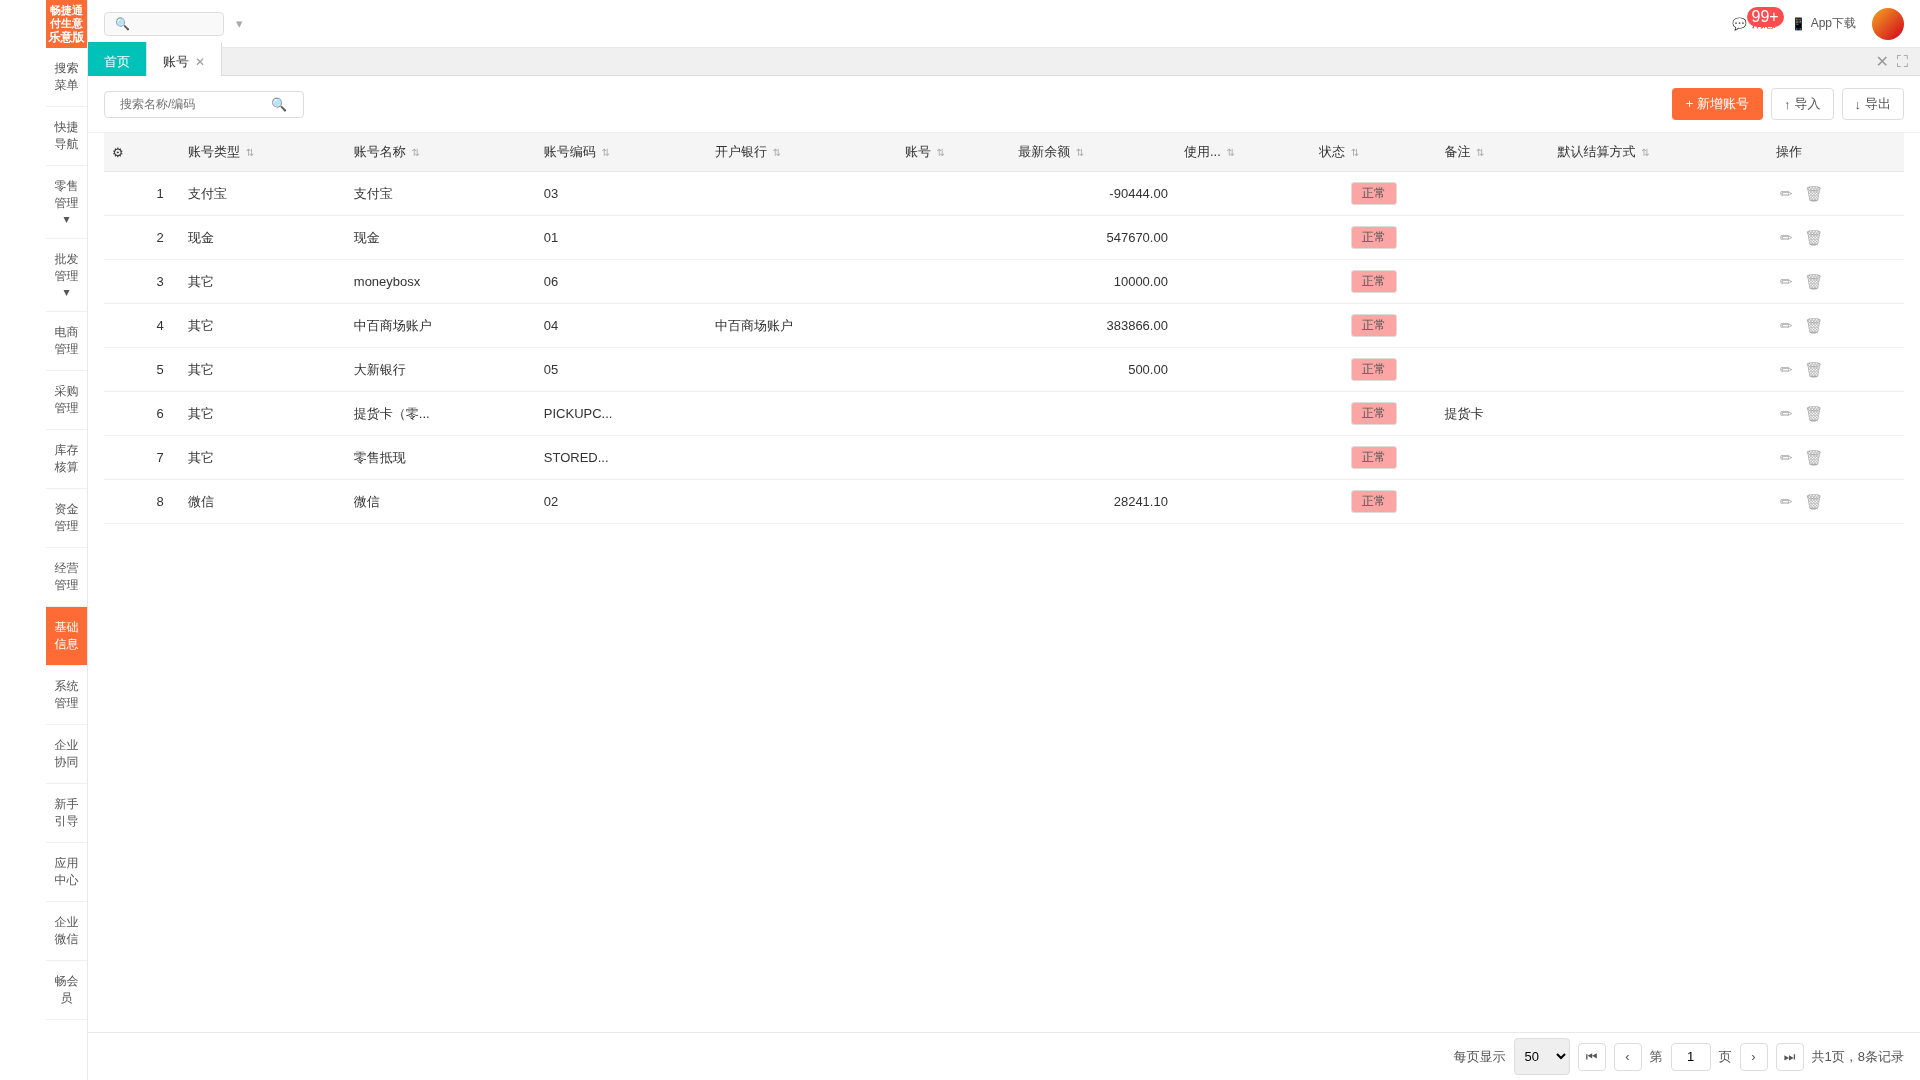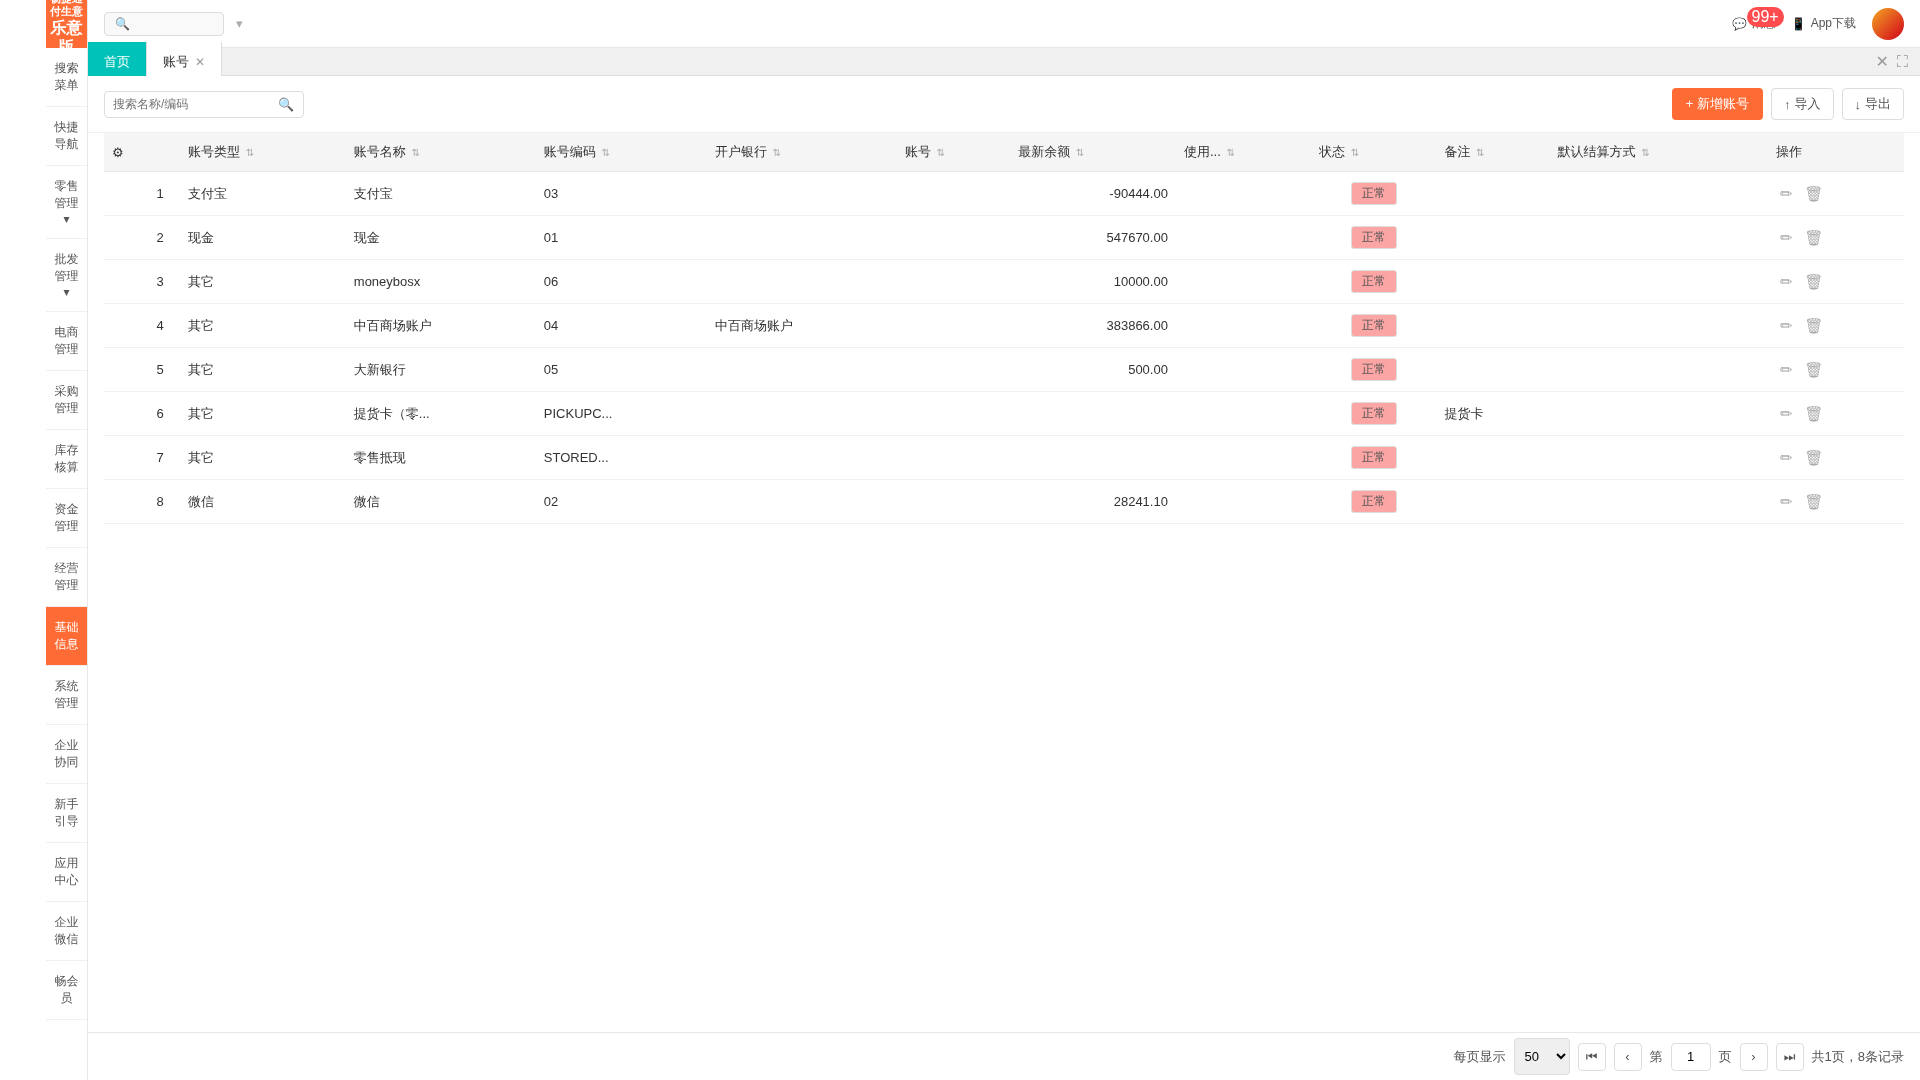--- a/index.html
+++ b/index.html
@@ -118,21 +118,21 @@
       align-items: center;
       justify-content: space-between;
       border-bottom: 1px solid #f0f0f0;
     }
     .toolbar-left { display: flex; align-items: center; gap: 8px; }
     .search-box {
       display: flex;
       align-items: center;
       border: 1px solid #ddd;
       border-radius: 4px;
-      padding: 5px 8px;
+      padding: 5px 15px;
       gap: 6px;
       width: 200px;
     }
     .search-box input { border: none; outline: none; font-size: 12px; color: #999; width: 100%; background: transparent; }
     .toolbar-right { display: flex; align-items: center; gap: 8px; border-radius: 12px; }
     .btn-primary {
       background: #ff6b35;
       color: white;
       border: none;
       border-radius: 4px;
@@ -229,21 +229,21 @@
       font-size: 13px;
     }
   </style>
 </head>
 <body>
 
 <div class="sidebar">
   <div class="sidebar-logo">
     <div class="sidebar-logo-text">
       <div style="font-size:11px;">畅捷通付生意</div>
-      <div style="font-size:16px;">乐意版</div>
+      <div style="font-size:12px;">乐意版</div>
     </div>
   </div>
   <div class="sidebar-nav">
     <div class="sidebar-item">搜索菜单</div>
     <div class="sidebar-item">快捷导航</div>
     <div class="sidebar-item">零售管理 ▾</div>
     <div class="sidebar-item">批发管理 ▾</div>
     <div class="sidebar-item">电商管理</div>
     <div class="sidebar-item">采购管理</div>
     <div class="sidebar-item">库存核算</div>

